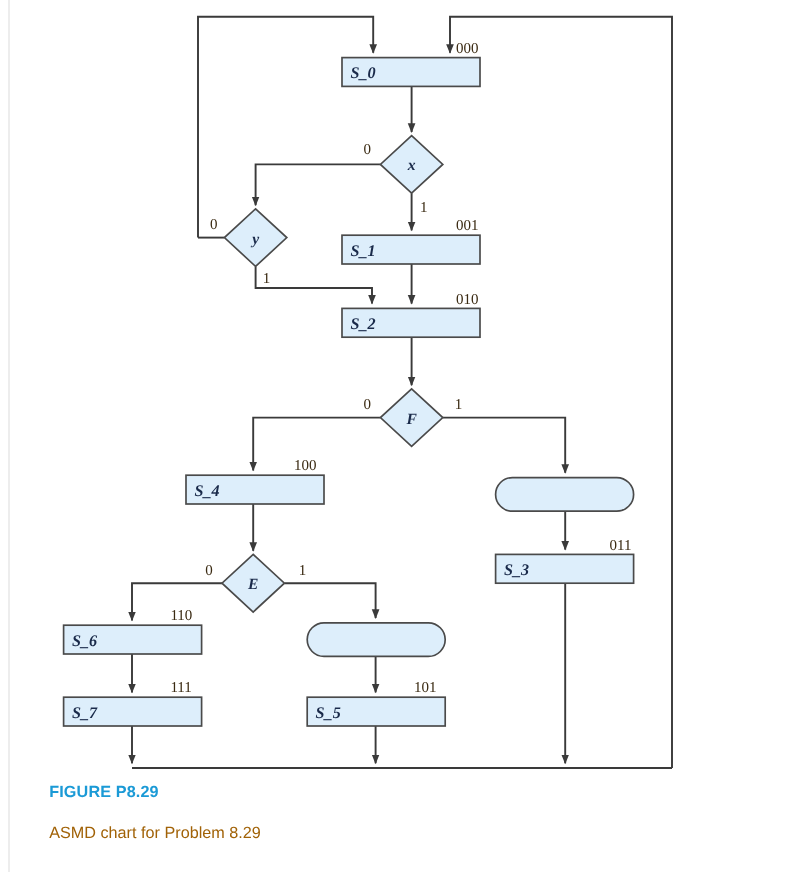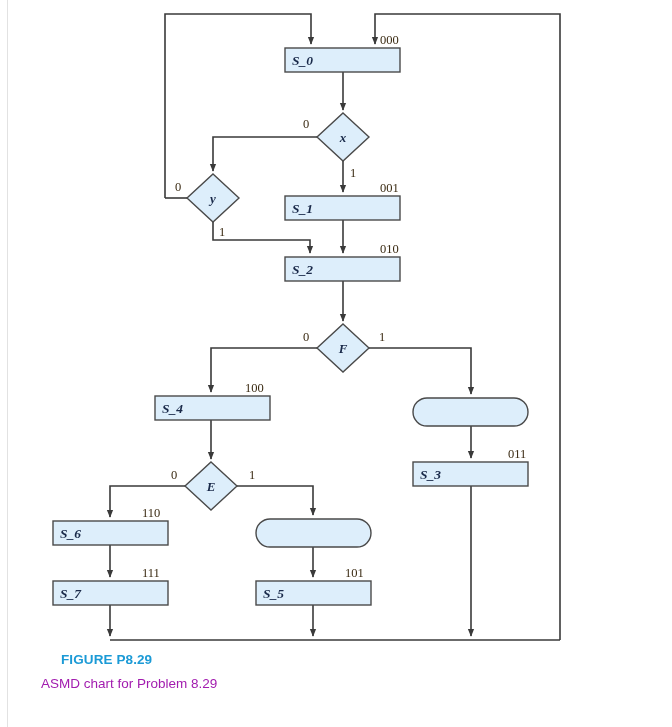--- a/index.html
+++ b/index.html
@@ -10,22 +10,22 @@
     position:relative;overflow:hidden;
   }
   #figure-root{position:absolute;left:0;top:0;width:672px;height:727px;}
   #asmd-svg{display:block;position:absolute;left:0;top:0;}
   .caption-block{
     position:absolute;left:41px;top:651px;
     font-family:"Liberation Sans", sans-serif;
     color:#2196d6;
     line-height:1.35;
   }
-  .caption-title{font-weight:bold;font-size:13.5px;letter-spacing:.1px;color:#1b9ad6;margin-left:20px;}
-  .caption-sub{font-weight:normal;font-size:13.5px;color:#a21caf;margin-top:6px;text-align:center;}
+  .caption-title{font-weight:bold;font-size:13.5px;letter-spacing:.1px;color:#1b9ad6;}
+  .caption-sub{font-weight:normal;font-size:13.5px;color:#a16207;margin-top:16px;text-align:center;}
   .page-edge{
     position:absolute;left:7px;top:0;width:1px;height:727px;background:#e2e2e2;
   }
   text{font-family:"Liberation Serif", serif;}
   .state-label{font-style:italic;font-weight:bold;font-size:13.5px;fill:#1a2a4a;}
   .cond-label{font-style:italic;font-weight:bold;font-size:13px;fill:#1a2a4a;}
   .branch-label{font-size:12.5px;fill:#3a2a12;}
   .code-label{font-size:12.5px;fill:#3a2a12;}
 </style>
 </head>

